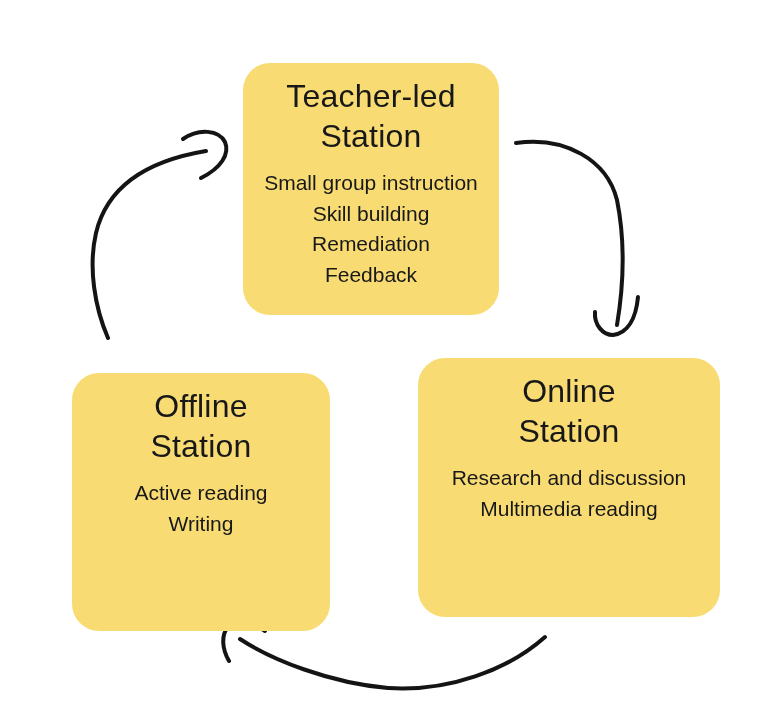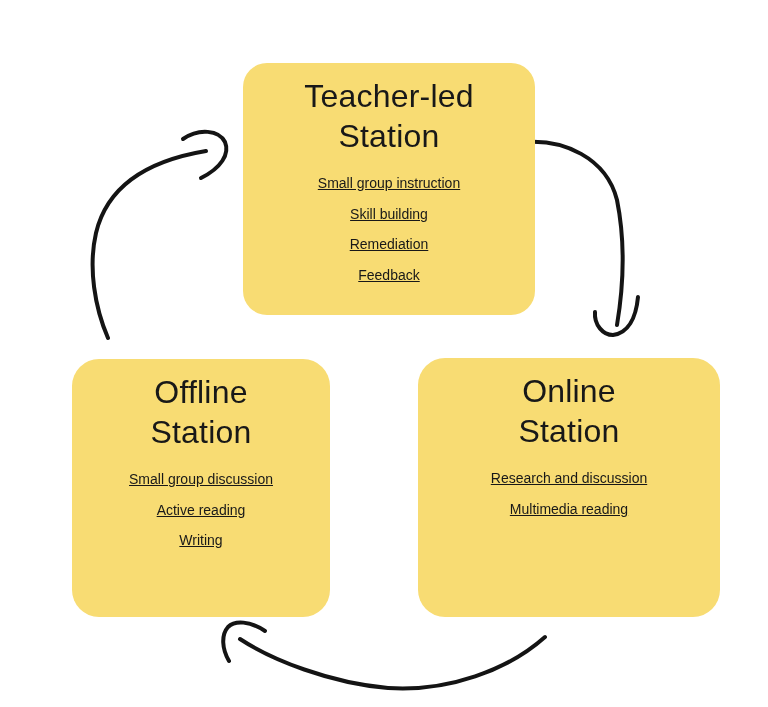--- a/index.html
+++ b/index.html
@@ -34,39 +34,38 @@
   .station{
     position:absolute;
     background:var(--box-fill);
     border-radius:27px;
     display:flex;
     flex-direction:column;
     align-items:center;
     text-align:center;
     padding-top:13px;
   }
-  .station.teacher{left:243px;top:63px;width:292px;height:252px;border-radius:24px;}
-  .station.offline{left:72px;top:359px;width:258px;height:258px;text-align:center;}
+  .station.teacher{left:243px;top:63px;width:256px;height:252px;}
+  .station.offline{left:72px;top:373px;width:258px;height:258px;text-align:center;}
   .station.online{left:418px;top:358px;width:302px;height:259px;}
   .title-line{
     font-size:32px;
     line-height:40px;
     font-weight:400;
     letter-spacing:0.2px;
     white-space:nowrap;
   }
   .items{
     list-style:none;
     margin-top:12px;
   }
   .items li{
-    font-size:14px;
+    font-size:21px;
     line-height:30.5px;
     white-space:nowrap;
-    text-decoration:underline;
   }
 </style>
 </head>
 <body>
 
 <div class="canvas">
 
   <svg class="arrows-layer" viewBox="0 0 768 707" aria-hidden="true">
 
     <g>
@@ -93,21 +92,20 @@
       <li>Skill building</li>
       <li>Remediation</li>
       <li>Feedback</li>
     </ul>
   </section>
 
   <section class="station offline">
     <div class="title-line">Offline</div>
     <div class="title-line">Station</div>
     <ul class="items">
-      <li>Small group discussion</li>
       <li>Active reading</li>
       <li>Writing</li>
     </ul>
   </section>
 
   <section class="station online">
     <div class="title-line">Online</div>
     <div class="title-line">Station</div>
     <ul class="items">
       <li>Research and discussion</li>

